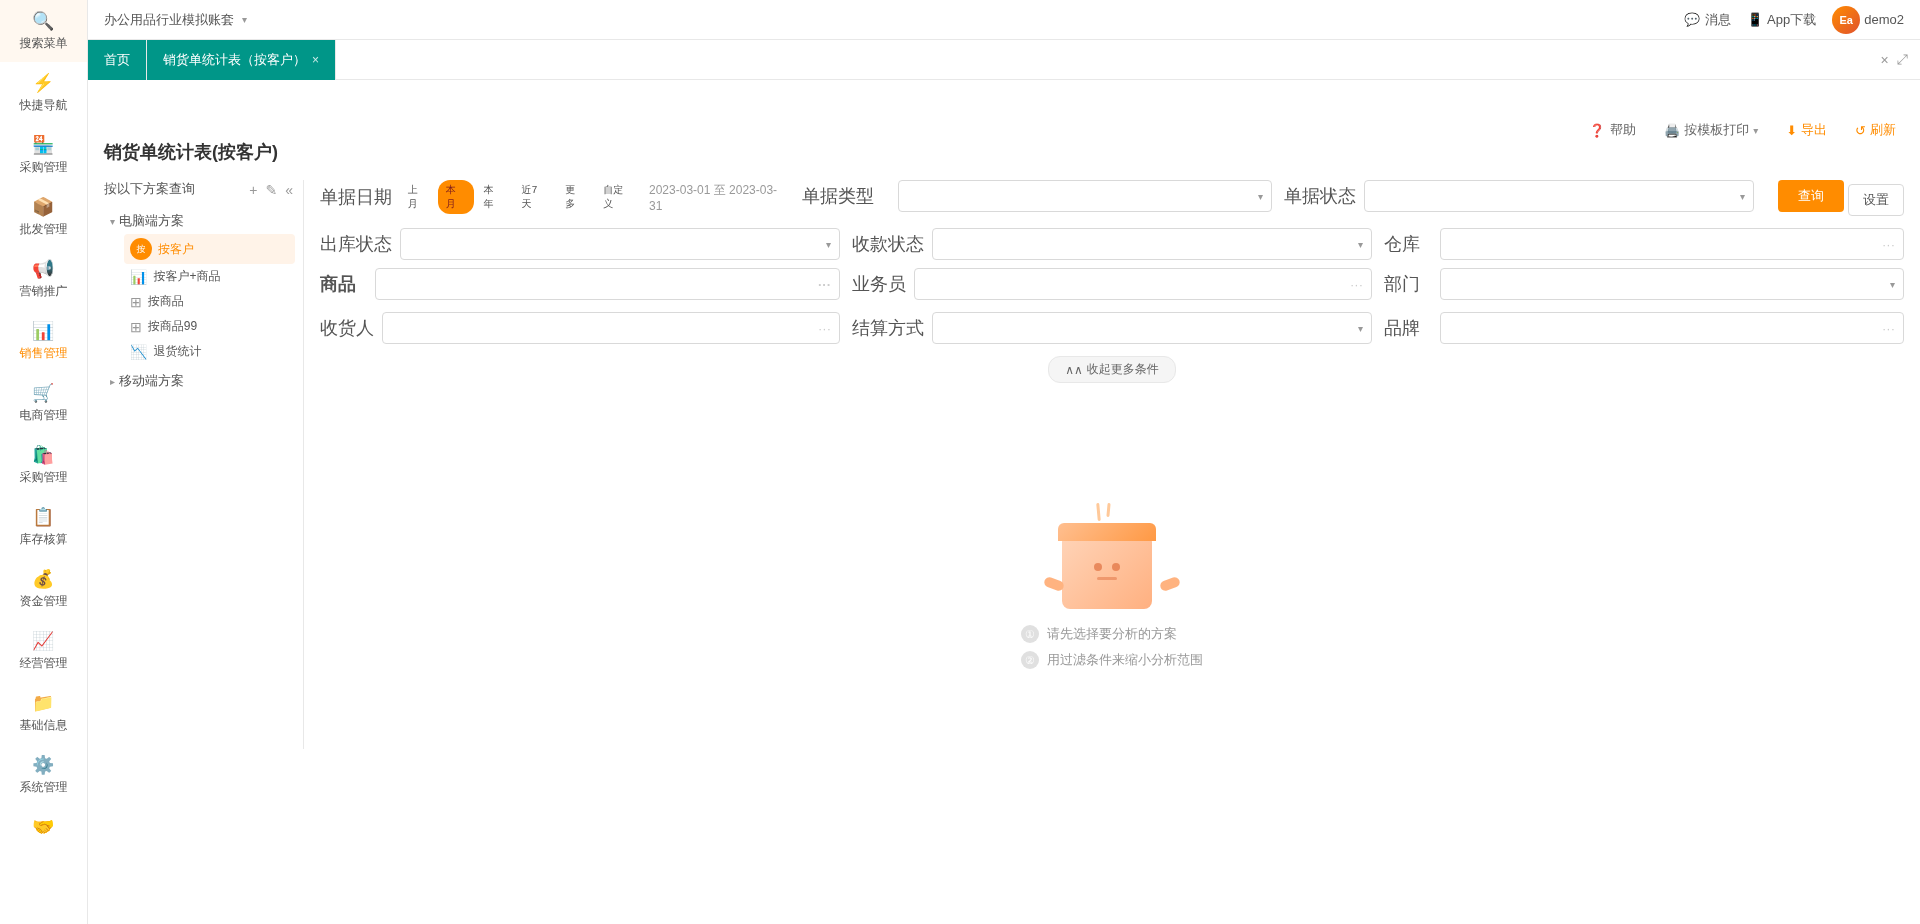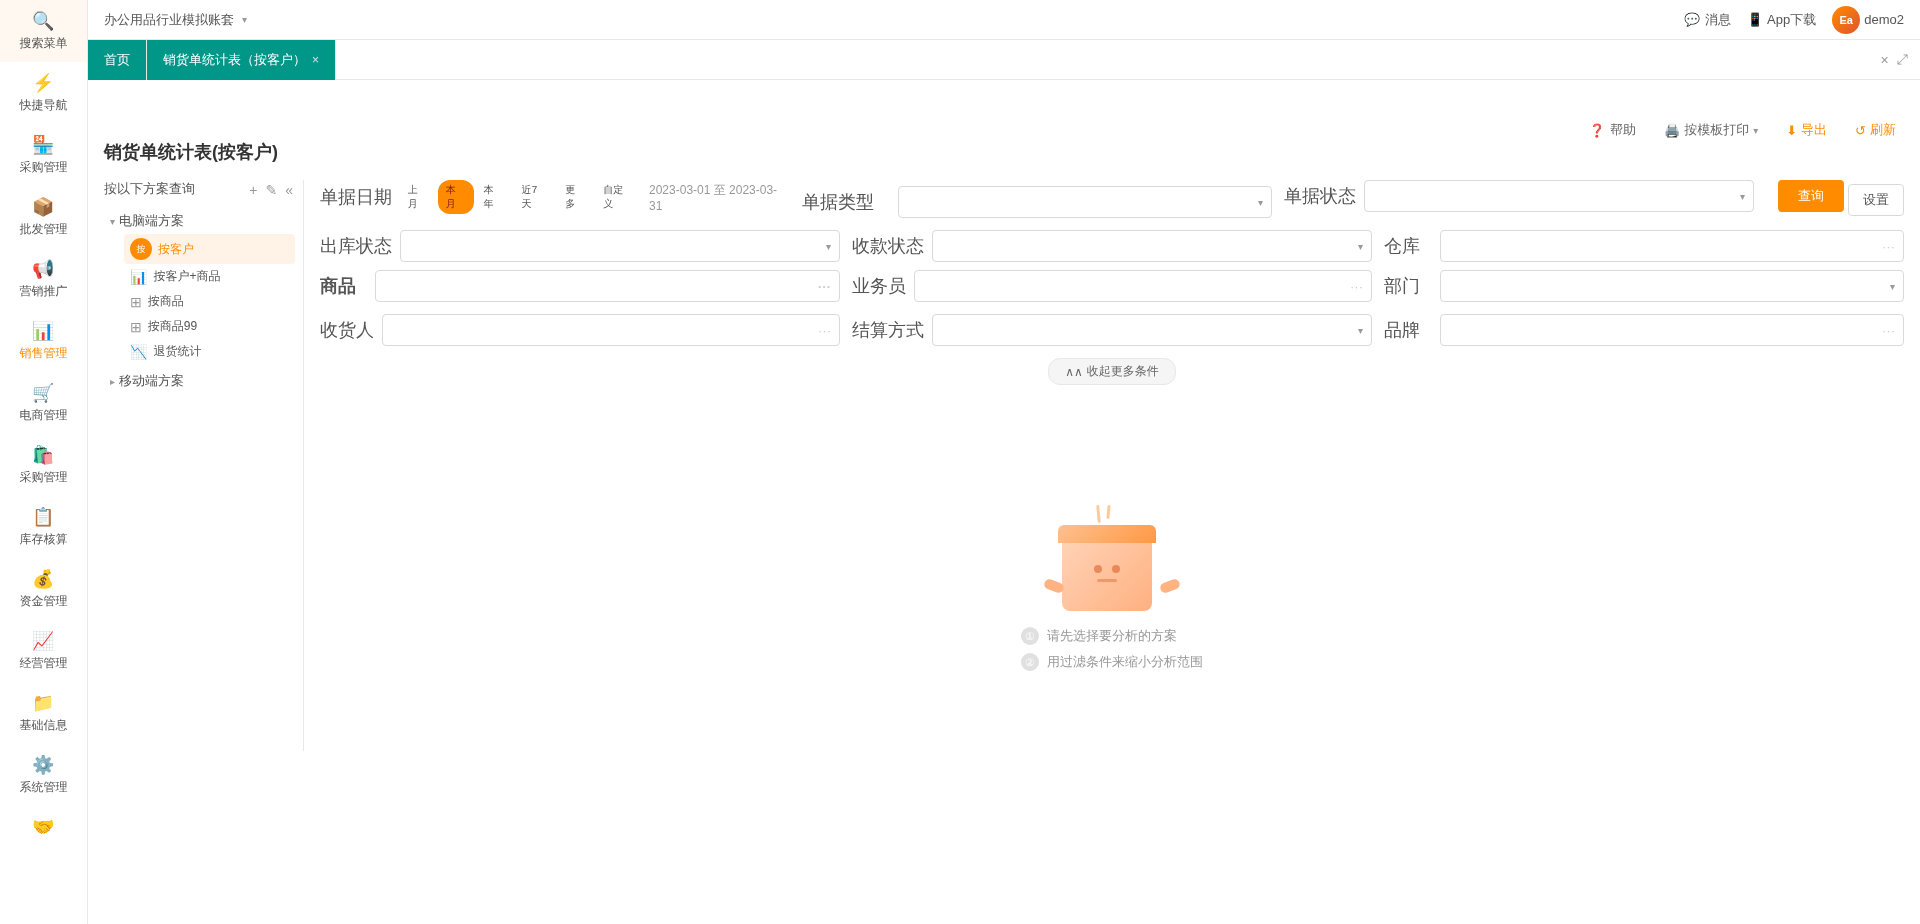--- a/index.html
+++ b/index.html
@@ -276,21 +276,21 @@
                   <span class="date-tab active">本月</span>
                   <span class="date-tab">本年</span>
                   <span class="date-tab">近7天</span>
                   <span class="date-tab">更多</span>
                   <span class="date-tab">自定义</span>
                 </div>
                 <span class="date-range">2023-03-01 至 2023-03-31</span>
               </div>
             </div>
 
-            <div style="display:flex; align-items:center; gap:24px; flex:1;margin-top:6px;">
+            <div style="display:flex; align-items:center; gap:24px; flex:1;">
               <span class="filter-label">单据类型</span>
               <div class="filter-control" style="flex:1;">
                 <span></span>
                 <span class="arrow">▾</span>
               </div>
             </div>
 
             <div style="display:flex; align-items:center; gap:8px; flex:1;">
               <span class="filter-label">单据状态</span>
               <div class="filter-control" style="flex:1;">

